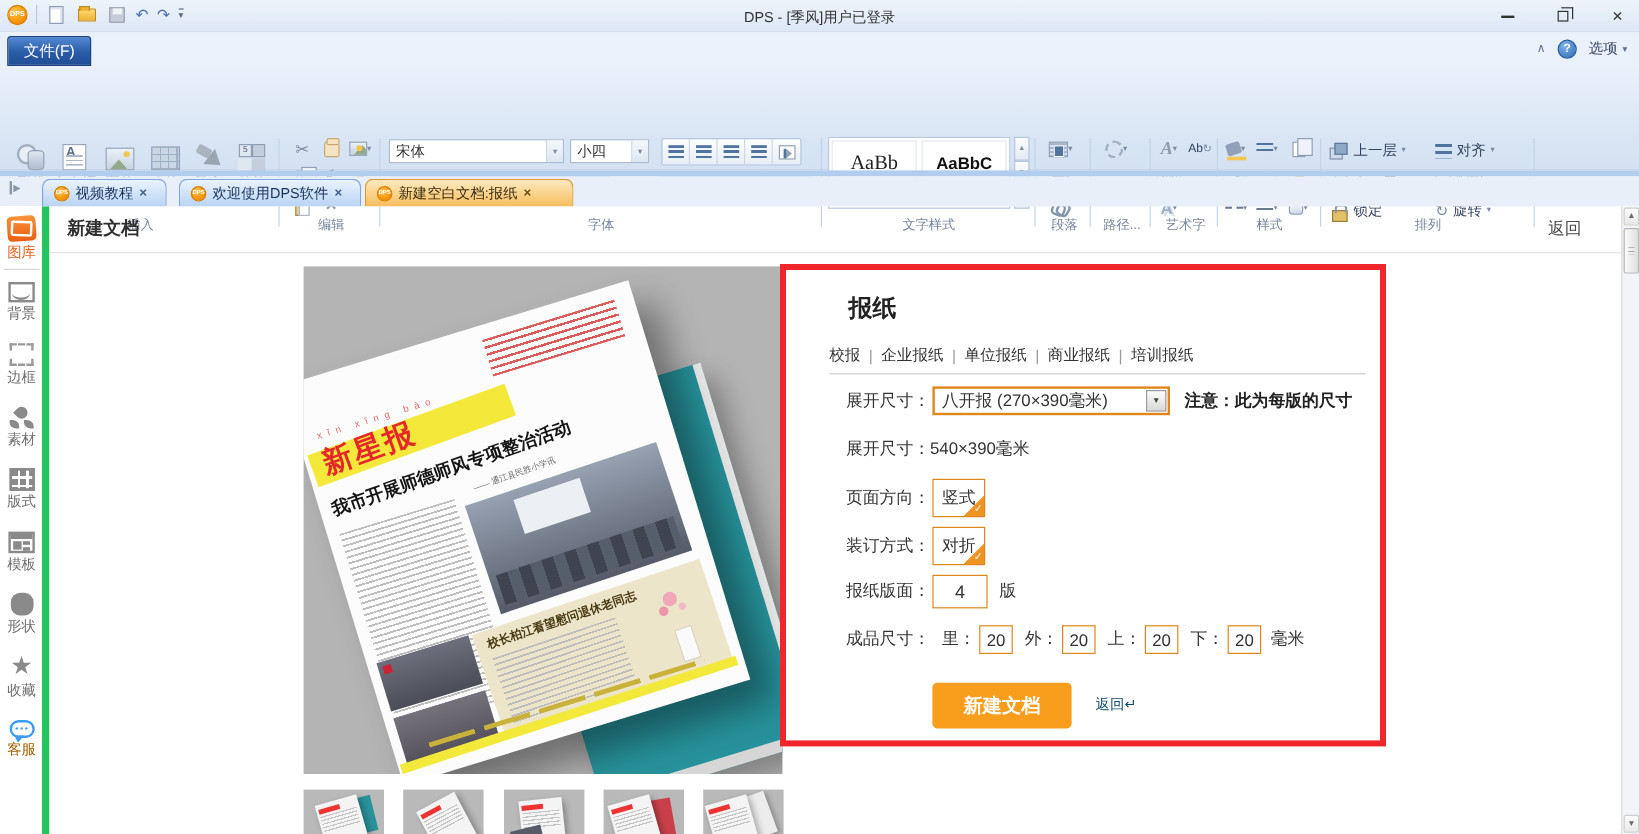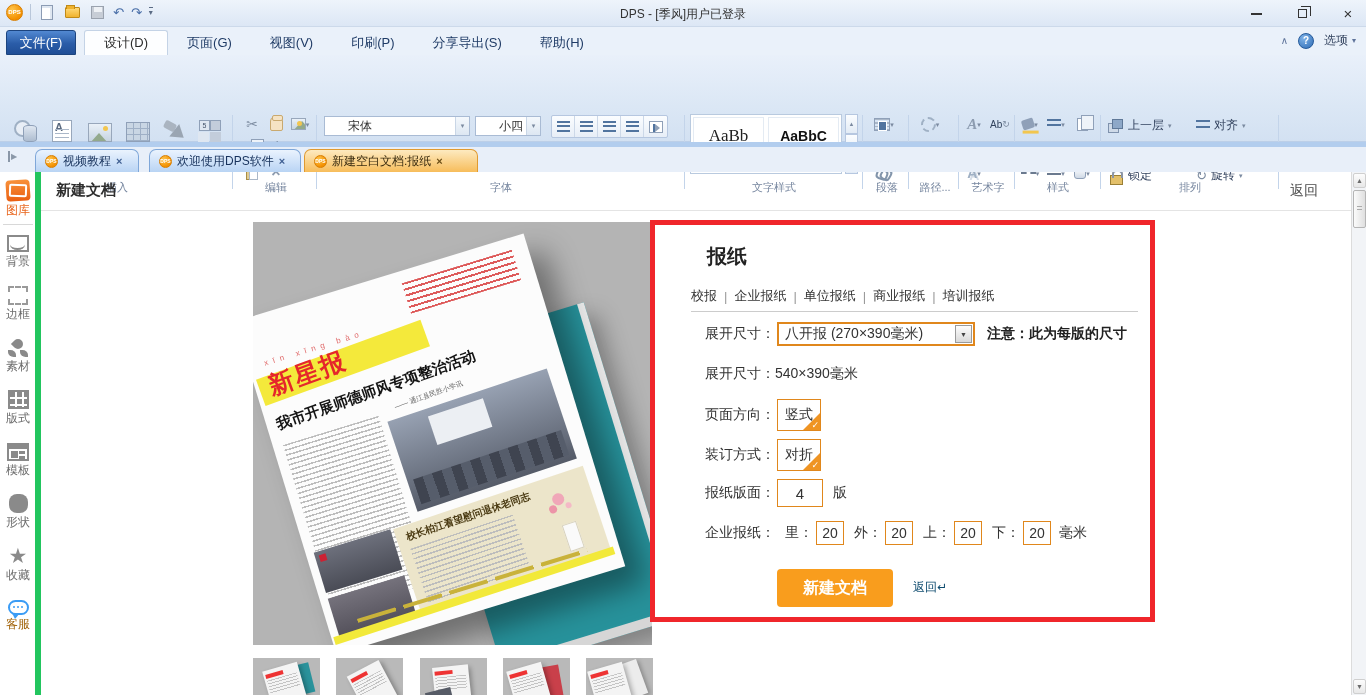--- a/index.html
+++ b/index.html
@@ -77,21 +77,21 @@
   .i-pen{width:3px;height:14px;background:linear-gradient(#e3c06a,#b9933f);transform:rotate(40deg);border-radius:1px;position:relative}
   .i-pen::after{content:"";position:absolute;left:-1px;bottom:-4px;border-left:2.5px solid transparent;border-right:2.5px solid transparent;border-top:4px solid #6b5a20}
   .i-copy{width:11px;height:13px;background:#fff;border:1px solid #8fa0b8;position:relative}
   .i-copy::before{content:"";position:absolute;left:3px;top:-4px;width:11px;height:13px;background:#eef3f9;border:1px solid #8fa0b8}
   .i-paste{width:12px;height:15px;background:#e0cb90;border:1px solid #a88d46;position:relative}
   .i-paste::before{content:"";position:absolute;left:2px;top:-2px;width:6px;height:3px;background:#9aa5b2;border:1px solid #7a8694}
   .i-paste::after{content:"";position:absolute;left:2px;top:3px;width:7px;height:9px;background:#fff;border:1px solid #aab7c8}
   .g-del{font-size:16px;color:#8d9cb0;font-weight:bold}
   
   .selbox{position:absolute;height:20px;background:#fff;border:1px solid #a9bbd4;display:flex;align-items:center;font-size:12px;color:#333}
-  .selbox .txt{flex:1;padding-left:23px;white-space:nowrap;overflow:hidden}
+  .selbox .txt{flex:1;padding-left:5px;white-space:nowrap;overflow:hidden}
   .selbox .sarr{width:14px;height:100%;display:flex;align-items:center;justify-content:center;color:#7b8aa0;font-size:7px;border-left:1px solid #c9d6e6;background:linear-gradient(#f4f8fc,#dde7f2)}
   .fstrip{position:absolute;display:flex;border:1px solid #b6c7e0;background:linear-gradient(#fbfdff,#e7eef7);border-radius:2px}
   .fbtn{min-width:23px;height:21px;display:flex;align-items:center;justify-content:center;border-right:1px solid #ccd8e8;font-size:12px;color:#31425c;gap:1px;padding:0 3px}
   .fbtn:last-child{border-right:none}
   .fb-b{font-weight:bold}.fb-i{font-style:italic;font-family:"Liberation Serif",serif}.fb-u{text-decoration:underline}
   .fb-s{text-decoration:line-through;font-size:10px}
   .fb-sub,.fb-sup{font-size:10px}
   .ucol{position:relative;font-weight:bold}
   .ucol .bar{position:absolute;left:3px;right:3px;bottom:2px;height:3px;background:#d22}
   .fcol .bar{background:#e6e6e6;border:1px solid #bbb}
@@ -283,28 +283,20 @@
         </span>
       <span class="wbtn">
           <span class="restore-sq"></span>
         </span>
       <span class="wbtn close-g">×</span>
     </div>
   </div>
 
   <div class="menubar">
     <div class="file-btn">文件(F)</div>
-    <div class="mtabs">
-      <div class="mtab active">设计(D)</div>
-      <div class="mtab">页面(G)</div>
-      <div class="mtab">视图(V)</div>
-      <div class="mtab">印刷(P)</div>
-      <div class="mtab">分享导出(S)</div>
-      <div class="mtab">帮助(H)</div>
-    </div>
     <div class="menu-right">
       <span class="chev">∧</span>
       <span class="helpb">?</span>
       <span class="optlab">
           <span>选项</span>
           <span class="caret8">▾</span>
         </span>
     </div>
   </div>
 
@@ -733,21 +725,21 @@
       </div>
     </div>
 
     <div class="prow" style="top:254px">
       <span class="plabel">报纸版面：</span>
       <input class="numin" value="4" style="">
       <span class="mlab">版</span>
     </div>
 
     <div class="prow" style="top:296px">
-      <span class="plabel">企业报纸：</span>
+      <span class="plabel">成品尺寸：</span>
       <span class="mlab">里：</span>
       <input class="margin-in" value="20" style="">
       <span class="mlab">外：</span>
       <input class="margin-in" value="20" style="">
       <span class="mlab">上：</span>
       <input class="margin-in" value="20" style="">
       <span class="mlab">下：</span>
       <input class="margin-in" value="20" style="">
       <span class="munit">毫米</span>
     </div>

